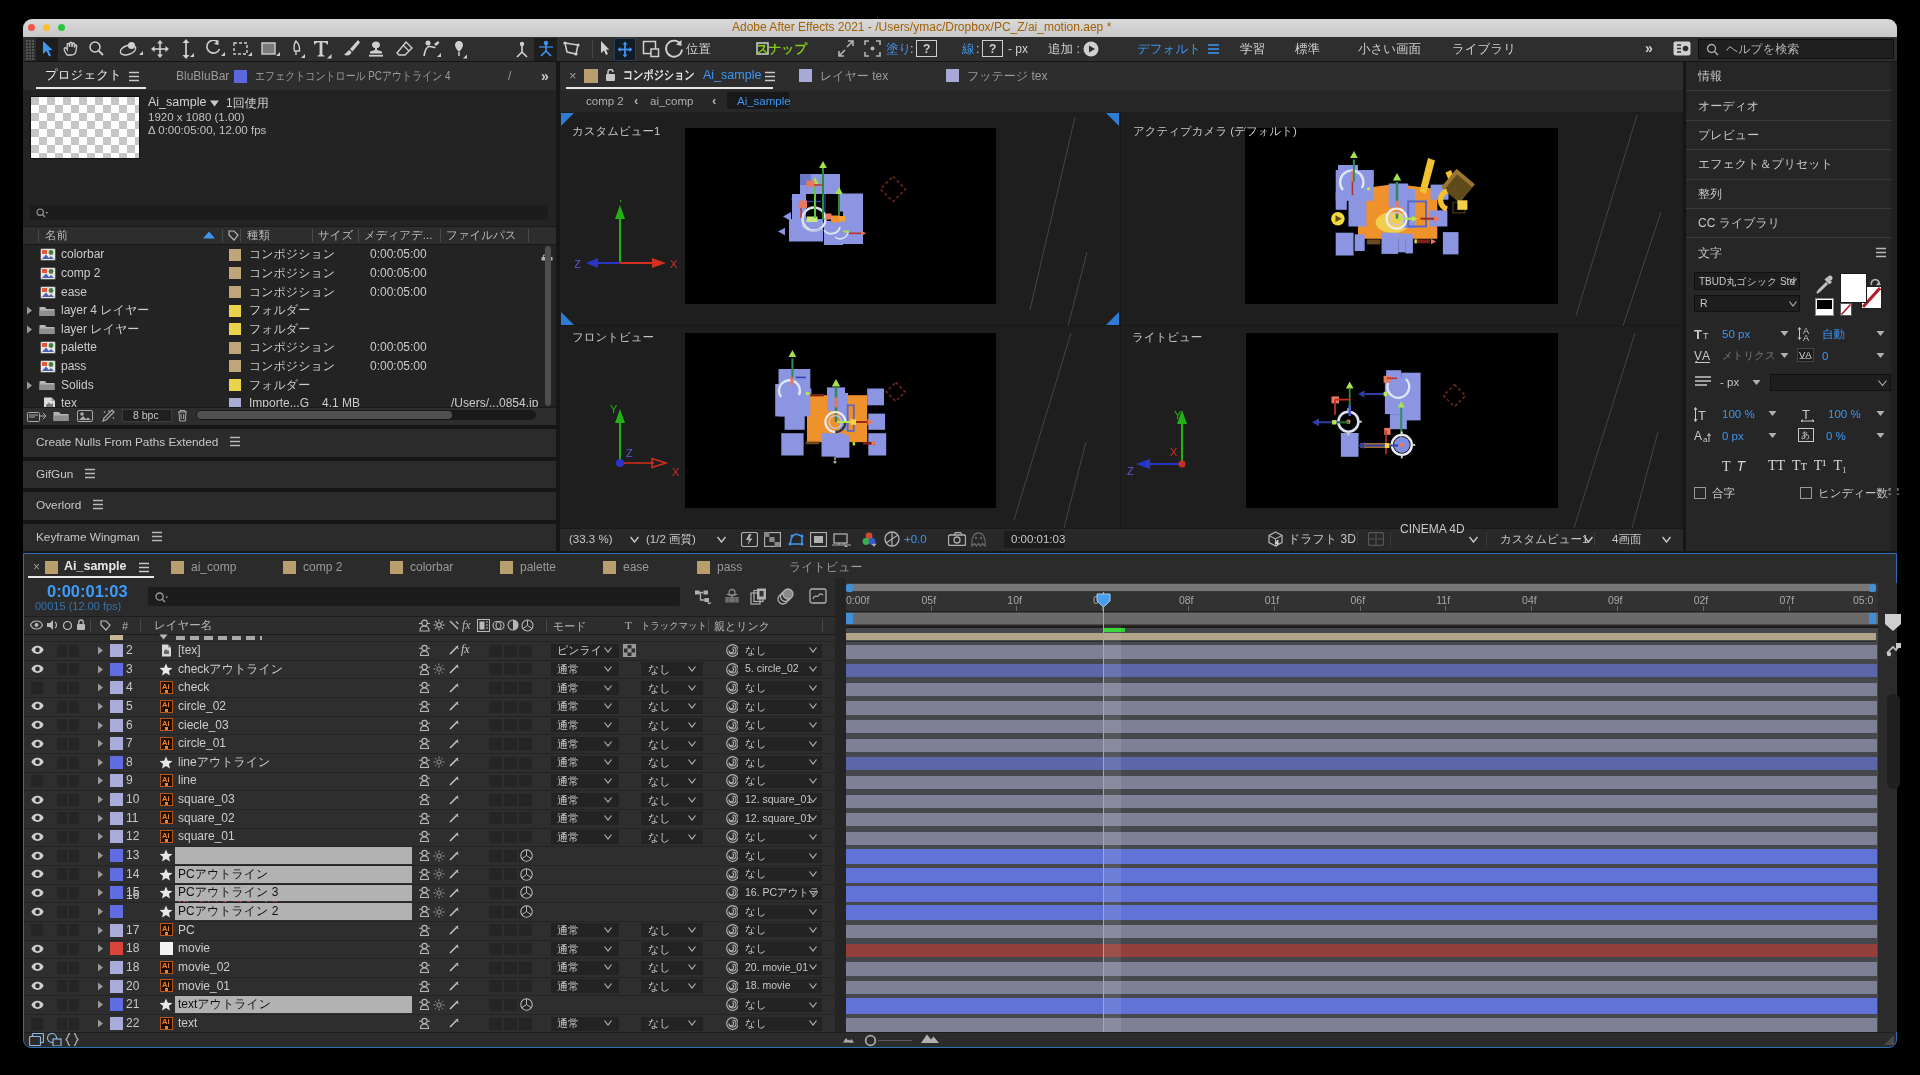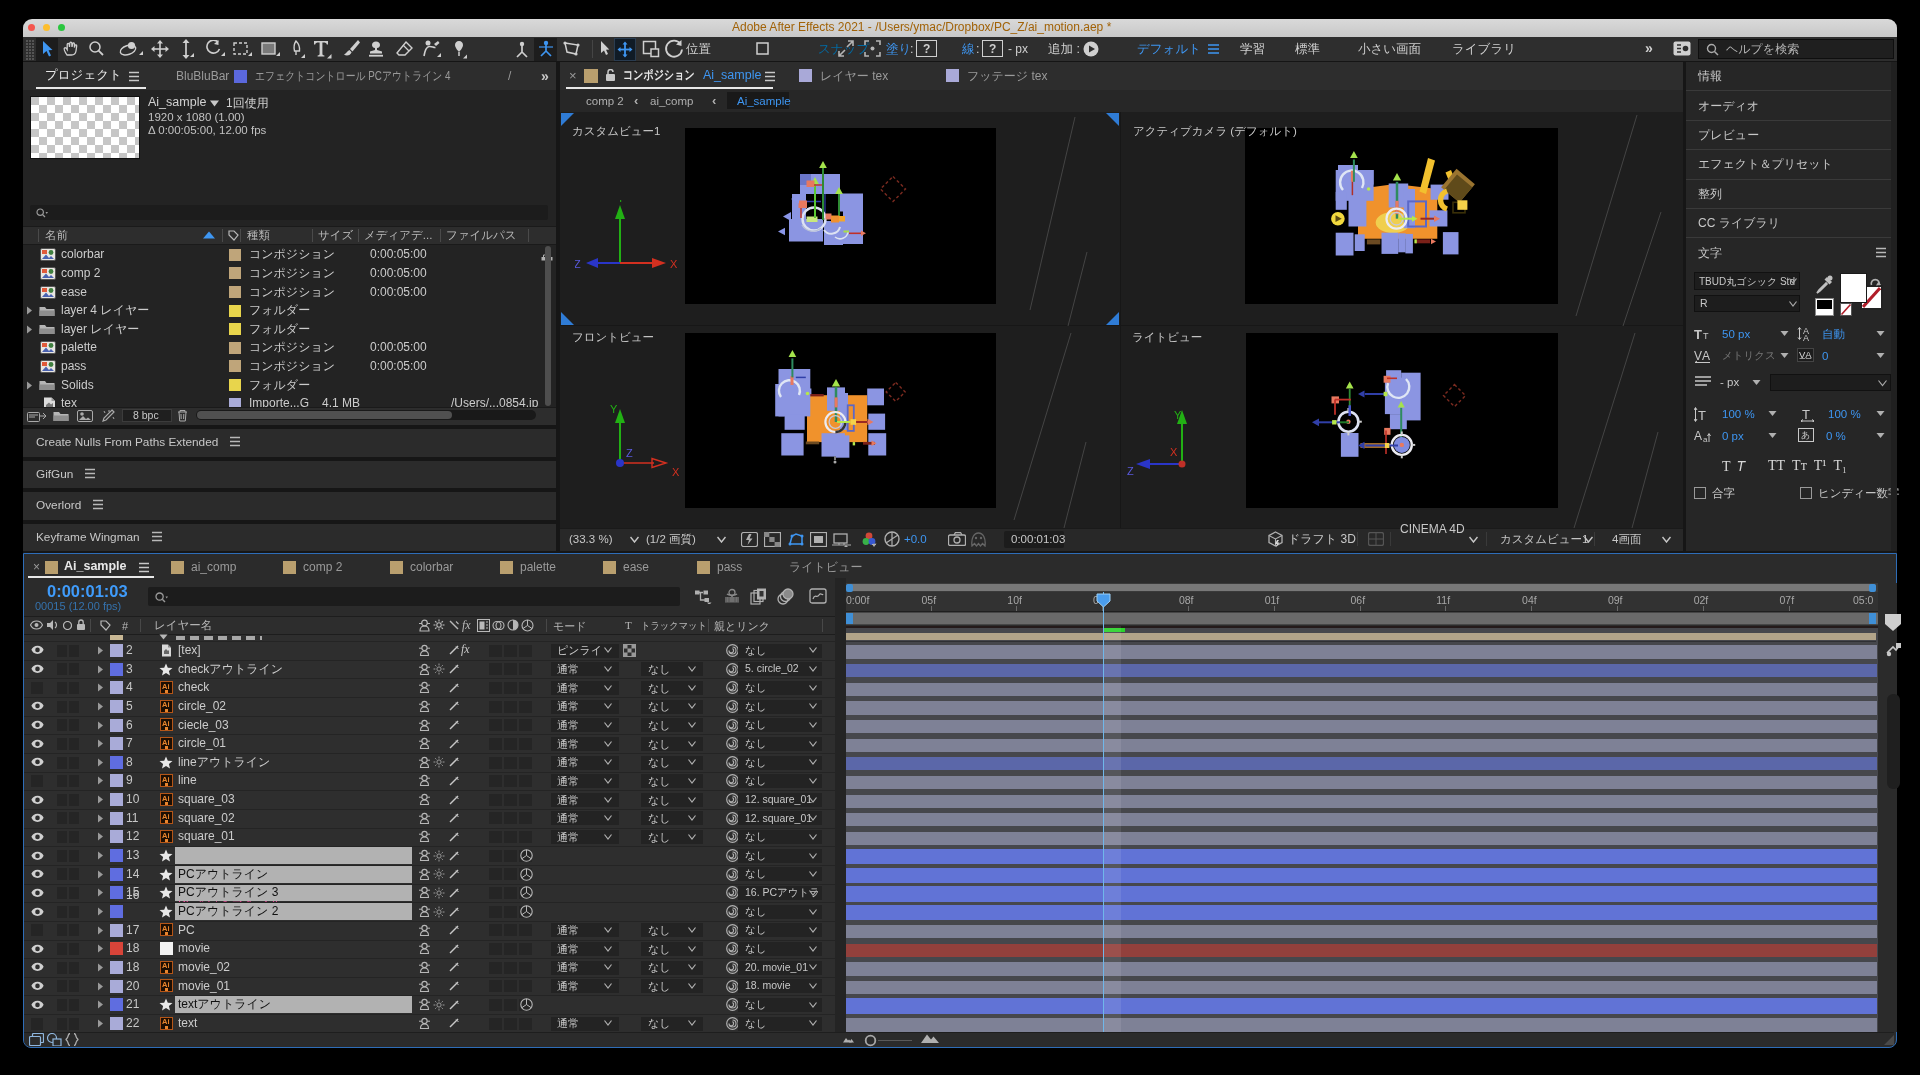--- a/index.html
+++ b/index.html
@@ -137,21 +137,21 @@
     <rect x="9" y="9" width="7.5" height="7.5" fill="#2e2e2e" stroke="#cfcfcf" stroke-width="1.5"></rect>
   </svg>
 <svg style="position:absolute;left:664px;top:39px" width="20" height="20" viewBox="0 0 20 20">
     <path d="M16.5 5 A8 8 0 1 0 18 10.5" fill="none" stroke="#cfcfcf" stroke-width="1.8"></path>
     <path d="M17.5 1 L17.5 7 L12 5.5 Z" fill="#cfcfcf"></path>
   </svg>
 <div style="position:absolute;left:686px;top:41.75px;font-size:12.5px;line-height:15.5px;color:#cfcfcf;font-weight:400;white-space:nowrap;">位置</div>
 <svg style="position:absolute;left:756px;top:42px" width="13" height="13" viewBox="0 0 13 13">
     <rect x="1" y="1" width="11" height="11" fill="none" stroke="#cfcfcf" stroke-width="1.5"></rect>
   </svg>
-<div style="position:absolute;left:818px;top:41.75px;font-size:12.5px;line-height:15.5px;color:#0369a1;font-weight:400;white-space:nowrap;">スナップ</div>
+<div style="position:absolute;left:756px;top:41.75px;font-size:12.5px;line-height:15.5px;color:#84cc16;font-weight:700;white-space:nowrap;">スナップ</div>
 <svg style="position:absolute;left:838px;top:40px" width="17" height="17" viewBox="0 0 17 17">
     <path d="M10 1 L15 1 L15 6 M15 1 L9 7 M6 16 L1 16 L1 11 M1 16 L7 10" stroke="#b5b5b5" stroke-width="1.6" fill="none"></path>
   </svg>
 <svg style="position:absolute;left:864px;top:40px" width="17" height="17" viewBox="0 0 17 17">
     <path d="M1 5 L1 1 L5 1 M12 1 L16 1 L16 5 M16 12 L16 16 L12 16 M5 16 L1 16 L1 12" stroke="#b5b5b5" stroke-width="1.6" fill="none"></path>
     <circle cx="8.5" cy="8.5" r="2" fill="#b5b5b5"></circle>
   </svg>
 <div style="position:absolute;left:886px;top:41.75px;font-size:12.5px;line-height:15.5px;color:#3e96f2;font-weight:400;white-space:nowrap;">塗り</div>
 <div style="position:absolute;left:910px;top:41.75px;font-size:12.5px;line-height:15.5px;color:#cfcfcf;font-weight:400;white-space:nowrap;">:</div>
 <div style="position:absolute;left:916px;top:40px;width:21px;height:17px;border:1.5px solid #cfcfcf;"></div>

